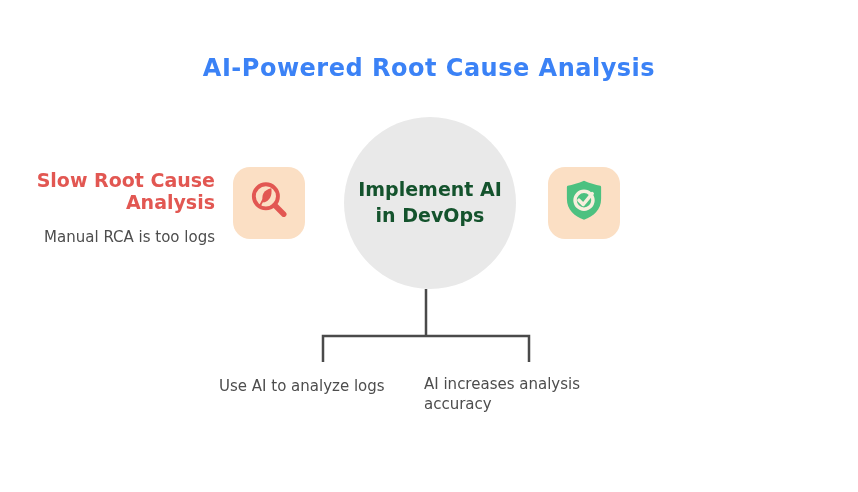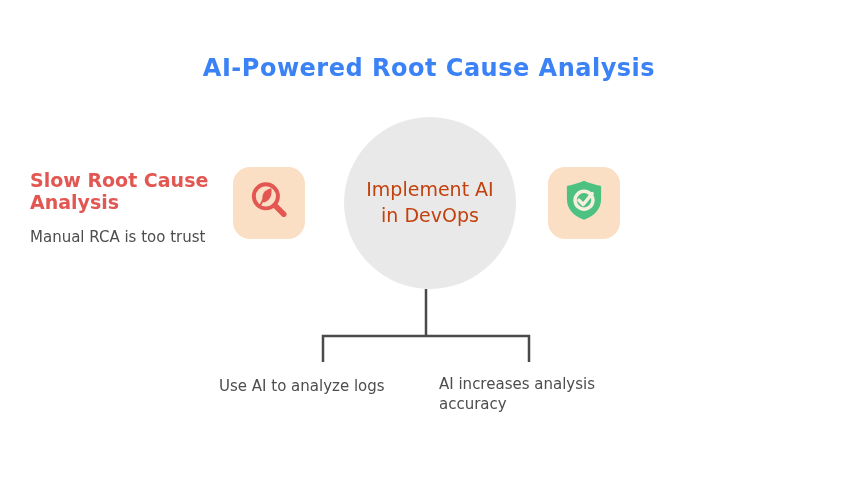--- a/index.html
+++ b/index.html
@@ -34,27 +34,27 @@
     border-radius: 50%;
     background: #e9e9e9;
     display: flex;
     align-items: center;
     justify-content: center;
   }
   .center-circle .circle-label {
     width: 150px;
     text-align: center;
     font-size: 19px;
-    font-weight: normal;
+    font-weight: bold;
     line-height: 1.35;
-    color: #c2410c;
+    color: #14532d;
   }
 
   .side-text { position: absolute; }
-  .side-text.left { left: 30px; top: 169px; width: 192px; }
+  .side-text.left { left: 23px; top: 169px; width: 192px; text-align: right; }
   .side-text.right { left: 645px; top: 169px; width: 190px; text-align: left; }
 
   .side-title {
     font-size: 19px;
     font-weight: bold;
     line-height: 1.18;
   }
   .side-title.red { color: #e25752; }
   .side-title.green { color: #3ec483; }
 
@@ -90,40 +90,40 @@
   }
 
   .bottom-label {
     position: absolute;
     text-align: left;
     font-size: 15px;
     line-height: 1.35;
     color: #4d4d4d;
   }
   .bottom-label.first { left: 219px; top: 376px; width: 220px; }
-  .bottom-label.second { left: 439px; top: 374px; width: 180px; }
+  .bottom-label.second { left: 424px; top: 374px; width: 180px; }
 </style>
 </head>
 <body>
 
 <div class="canvas">
 
   <div class="diagram-title">AI-Powered Root Cause Analysis</div>
 
   <svg class="connector-svg" viewBox="0 0 858 492" xmlns="http://www.w3.org/2000/svg" aria-hidden="true">
     <path d="M426 289 L426 336 M323 362 L323 336 L529 336 L529 362" fill="none" stroke="#4a4a4a" stroke-width="2.5"></path>
   </svg>
 
   <div class="center-circle">
     <div class="circle-label">Implement AI in DevOps</div>
   </div>
 
   <div class="side-text left">
     <div class="side-title red">Slow Root Cause Analysis</div>
-    <div class="side-subtitle">Manual RCA is too trust</div>
+    <div class="side-subtitle">Manual RCA is too logs</div>
   </div>
 
   <div class="icon-card left-card">
     <span>
       <svg width="56" height="56" viewBox="0 0 72 72" xmlns="http://www.w3.org/2000/svg" aria-hidden="true">
         <circle cx="32" cy="30" r="15.5" fill="none" stroke="#e25752" stroke-width="5"></circle>
         <line x1="43.5" y1="41.5" x2="55" y2="53" stroke="#e25752" stroke-width="7" stroke-linecap="round"></line>
         <path d="M28.5 37.5 C25.5 29 29 21.5 39 19.5 C40.5 29.5 36.5 35.5 29.5 38 Z" fill="#e25752"></path>
         <path d="M25 41 C28 35 31.5 28.5 36 24.5" fill="none" stroke="#e25752" stroke-width="2.4" stroke-linecap="round"></path>
       </svg>

